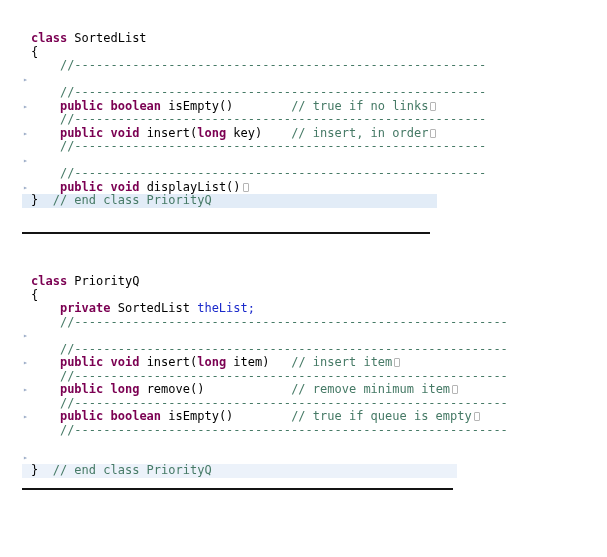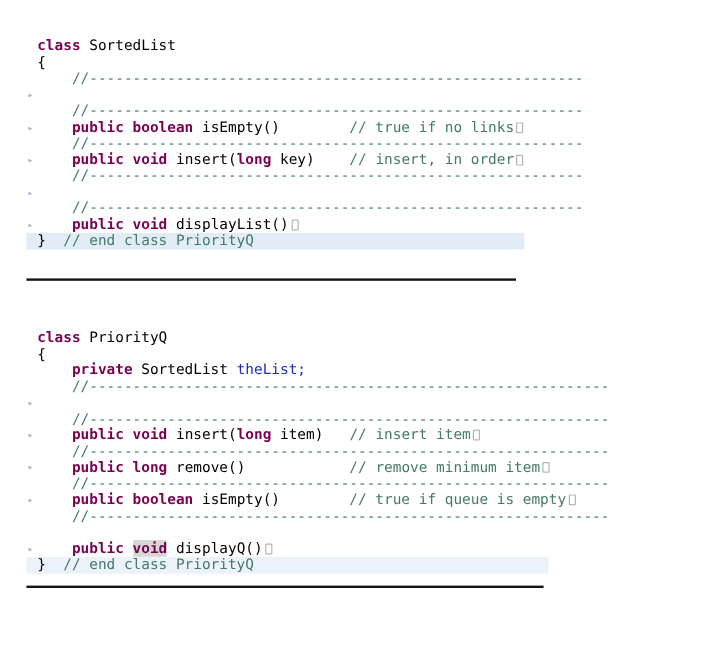--- a/index.html
+++ b/index.html
@@ -78,17 +78,17 @@
       <div class="code-line"><span class="line-text"><span class="tok-plain">    </span><span class="tok-comment">//------------------------------------------------------------</span></span></div>
       <div class="code-line"><span class="fold">▸</span></div>
       <div class="code-line"><span class="line-text"><span class="tok-plain">    </span><span class="tok-comment">//------------------------------------------------------------</span></span></div>
       <div class="code-line"><span class="fold">▸</span><span class="line-text"><span class="tok-plain">    </span><span class="tok-keyword">public</span><span class="tok-plain"> </span><span class="tok-keyword">void</span><span class="tok-plain"> insert(</span><span class="tok-keyword">long</span><span class="tok-plain"> item)</span><span class="tok-plain">   </span><span class="tok-comment">// insert item</span><span class="tok-box"></span></span></div>
       <div class="code-line"><span class="line-text"><span class="tok-plain">    </span><span class="tok-comment">//------------------------------------------------------------</span></span></div>
       <div class="code-line"><span class="fold">▸</span><span class="line-text"><span class="tok-plain">    </span><span class="tok-keyword">public</span><span class="tok-plain"> </span><span class="tok-keyword">long</span><span class="tok-plain"> remove()</span><span class="tok-plain">            </span><span class="tok-comment">// remove minimum item</span><span class="tok-box"></span></span></div>
       <div class="code-line"><span class="line-text"><span class="tok-plain">    </span><span class="tok-comment">//------------------------------------------------------------</span></span></div>
       <div class="code-line"><span class="fold">▸</span><span class="line-text"><span class="tok-plain">    </span><span class="tok-keyword">public</span><span class="tok-plain"> </span><span class="tok-keyword">boolean</span><span class="tok-plain"> isEmpty()</span><span class="tok-plain">        </span><span class="tok-comment">// true if queue is empty</span><span class="tok-box"></span></span></div>
       <div class="code-line"><span class="line-text"><span class="tok-plain">    </span><span class="tok-comment">//------------------------------------------------------------</span></span></div>
       <div class="code-line"><span class="line-text"><span class="tok-plain"></span></span></div>
-      <div class="code-line"><span class="fold">▸</span><span class="line-text"><span class="tok-plain">    </span><span class="tok-keyword">public</span><span class="tok-plain"> </span><span class="tok-keyword-occ">void</span><span class="tok-plain"> displayQ()</span><span class="tok-box"></span></span></div>
+      <div class="code-line"><span class="fold">▸</span></div>
       <div class="code-line hl-soft"><span class="line-text"><span class="tok-plain">}  </span><span class="tok-comment">// end class PriorityQ</span></span></div>
     </section>
   <div class="divider" id="divider-2"></div>
 </div>
 
 </body></html>

